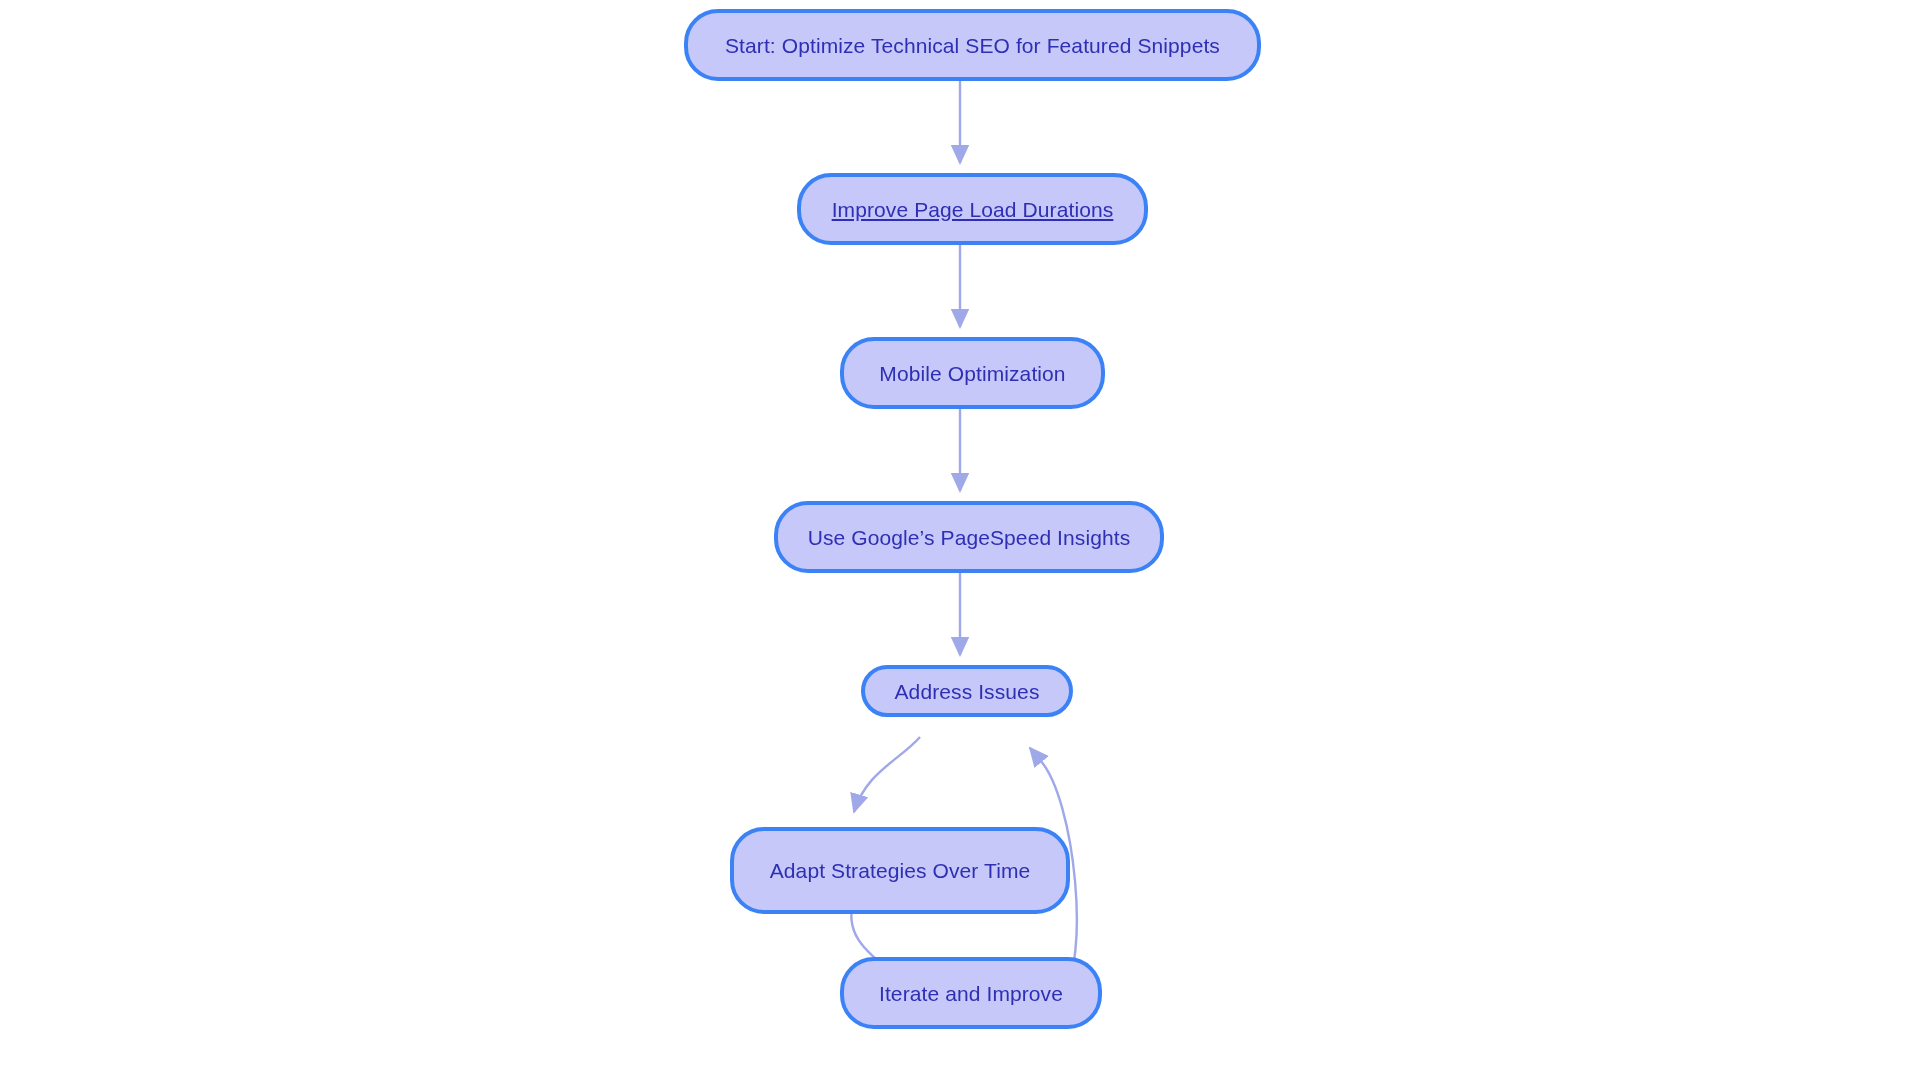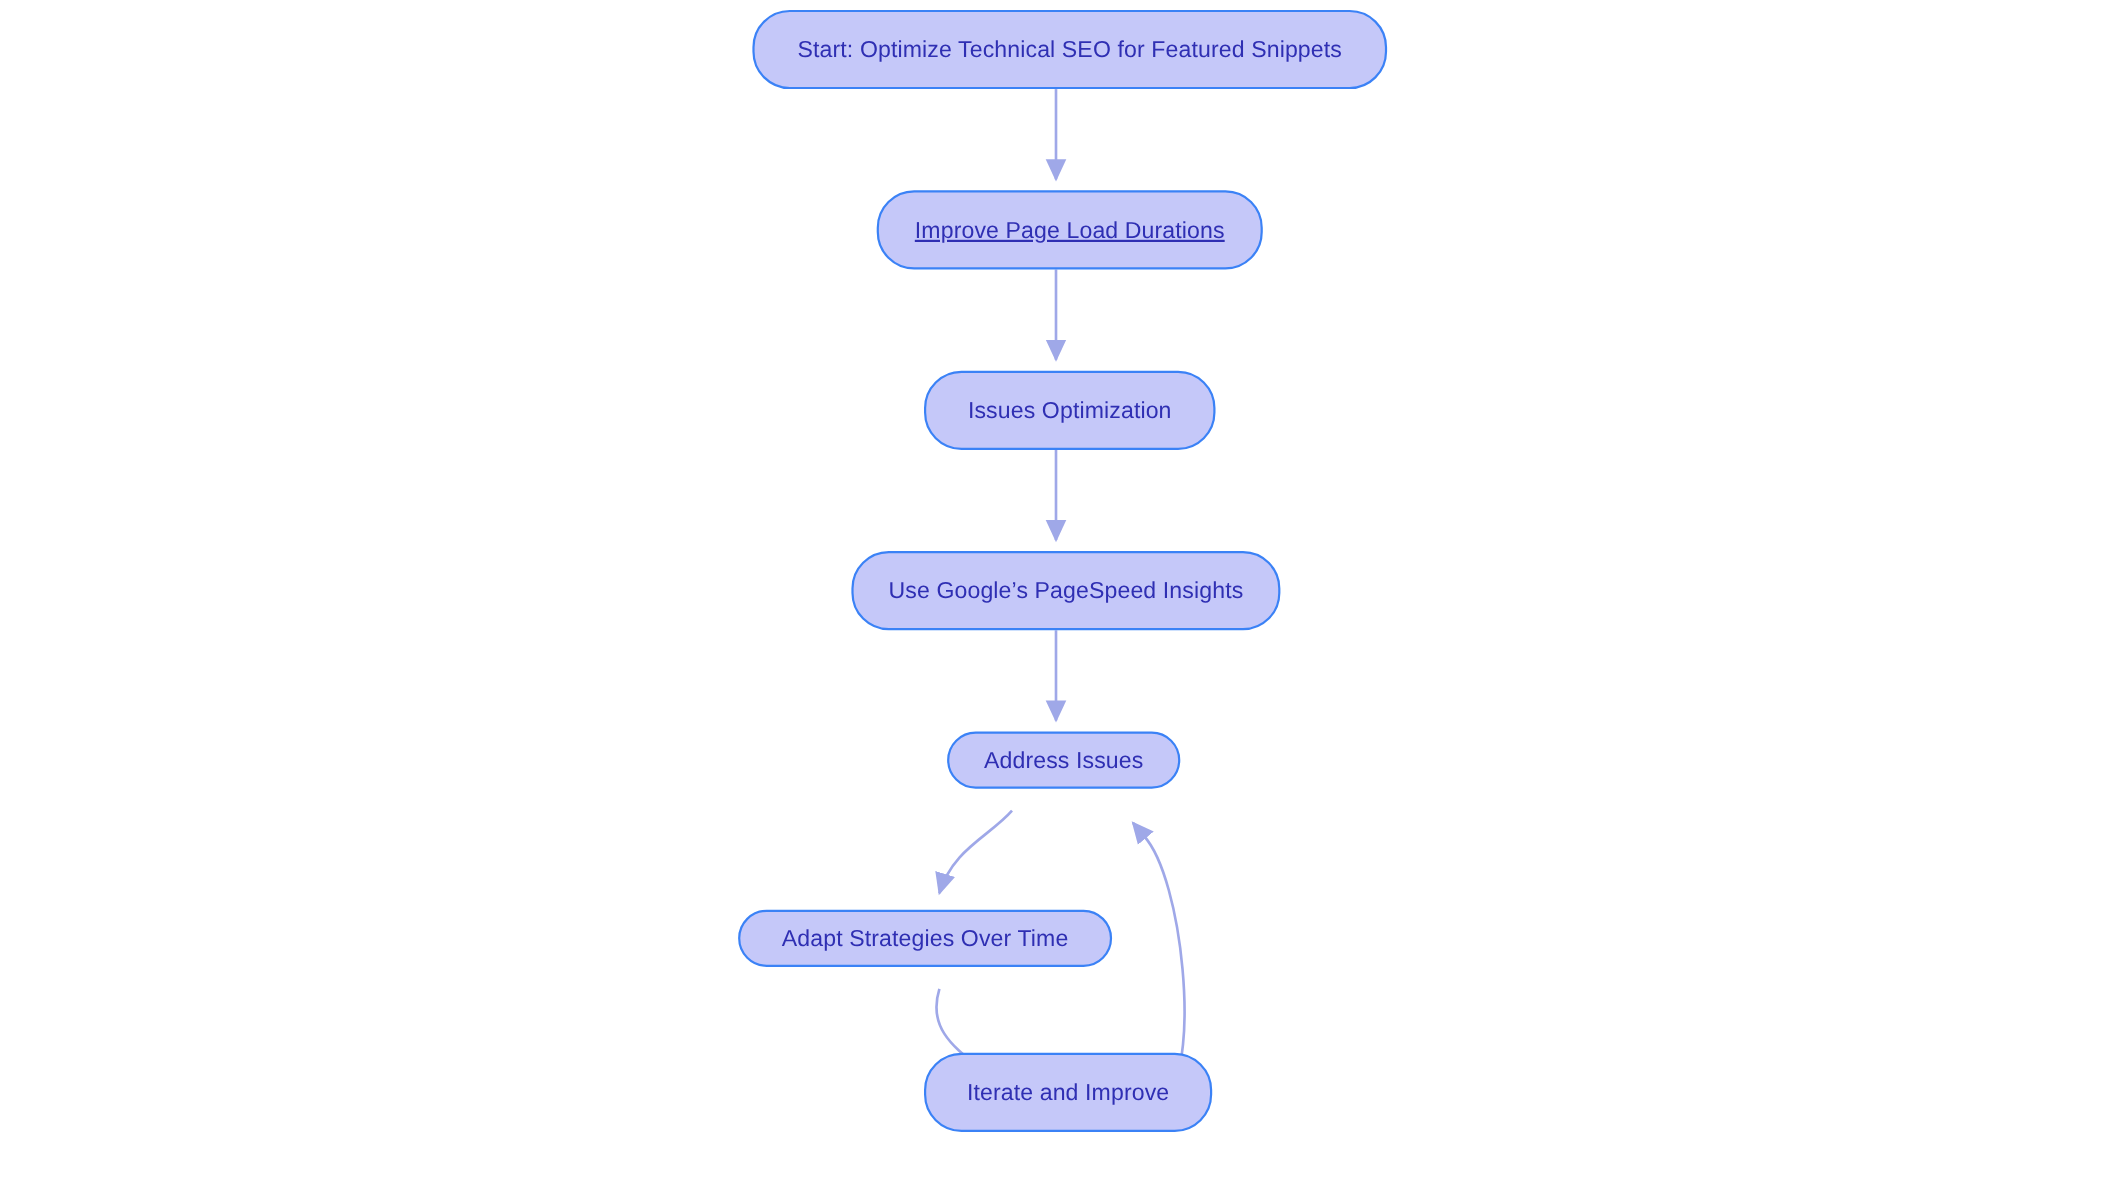--- a/index.html
+++ b/index.html
@@ -28,21 +28,21 @@
     height: 1080px;
     pointer-events: none;
   }
   .flow-node {
     position: absolute;
     box-sizing: border-box;
     display: flex;
     align-items: center;
     justify-content: center;
     background: #c5c8f9;
-    border: 2px solid #3b82f6;
+    border: 4px solid #3b82f6;
     border-radius: 34px;
     color: #2f2fb3;
     font-size: 21px;
     font-weight: 400;
     letter-spacing: 0.1px;
     white-space: nowrap;
     line-height: 1;
   }
   .node-label {
     color: #2f2fb3;
@@ -82,32 +82,32 @@
 
   <div class="flow-node" style="left:684px; top:9px; width:577px; height:72px;">
     <span class="node-label">Start: Optimize Technical SEO for Featured Snippets</span>
   </div>
 
   <div class="flow-node" style="left:797px; top:173px; width:351px; height:72px;text-decoration:underline;">
     <span class="node-label">Improve Page Load Durations</span>
   </div>
 
   <div class="flow-node" style="left:840px; top:337px; width:265px; height:72px;">
-    <span class="node-label">Issues Optimization</span>
+    <span class="node-label">Mobile Optimization</span>
   </div>
 
   <div class="flow-node" style="left:774px; top:501px; width:390px; height:72px;">
     <span class="node-label">Use Google’s PageSpeed Insights</span>
   </div>
 
   <div class="flow-node" style="left:861px; top:665px; width:212px; height:52px;">
     <span class="node-label">Address Issues</span>
   </div>
 
-  <div class="flow-node" style="left:671px; top:827px; width:340px; height:52px;">
+  <div class="flow-node" style="left:730px; top:827px; width:340px; height:87px;">
     <span class="node-label">Adapt Strategies Over Time</span>
   </div>
 
   <div class="flow-node" style="left:840px; top:957px; width:262px; height:72px;align-items:center;">
     <span class="node-label">Iterate and Improve</span>
   </div>
 
 </div>
 
 </body></html>

